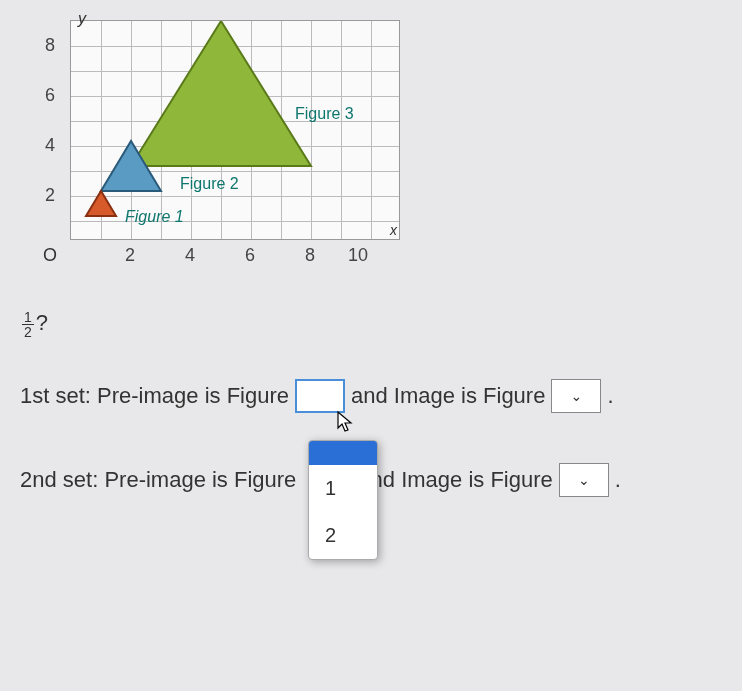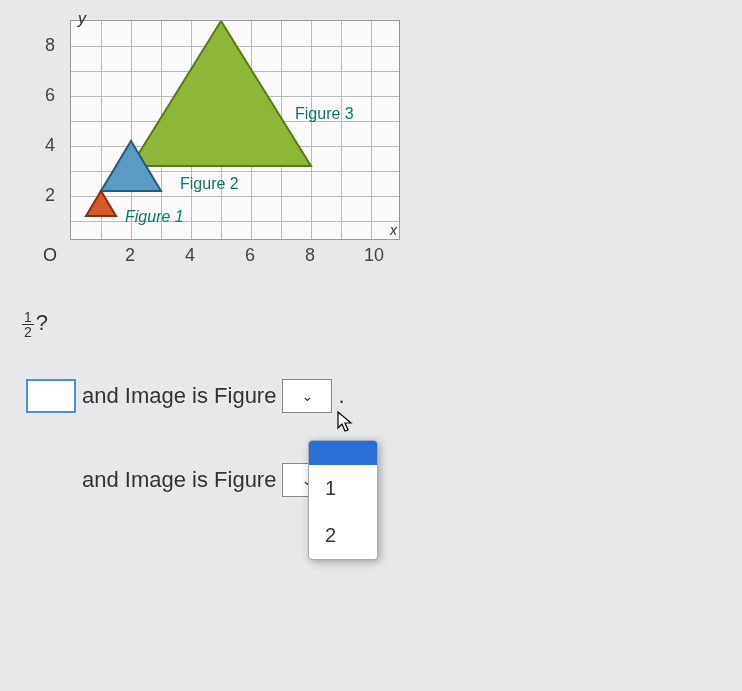--- a/index.html
+++ b/index.html
@@ -193,44 +193,46 @@
   <div class="y-label" style="top:85px">6</div>
   <div class="y-label" style="top:135px">4</div>
   <div class="y-label" style="top:185px">2</div>
 
   <div class="origin-label">O</div>
 
   <div class="x-label" style="left:110px">2</div>
   <div class="x-label" style="left:170px">4</div>
   <div class="x-label" style="left:230px">6</div>
   <div class="x-label" style="left:290px">8</div>
-  <div class="x-label" style="left:354px">10</div>
+  <div class="x-label" style="left:338px">10</div>
 
   <div class="fig-label" style="left:105px; top:198px;font-style:italic;">Figure 1</div>
   <div class="fig-label" style="left:150px; top:165px;margin-left:10px;">Figure 2</div>
   <div class="fig-label" style="left:275px; top:95px;">Figure 3</div>
 </div>
 
 <div class="question">
   <span class="fraction">
     <span class="num">1</span>
     <span class="den">2</span>
   </span><span>?</span>
 </div>
 
 <div class="set-row">
+  <span>1st set: Pre-image is Figure</span>
   <span class="dropdown-box active-dropdown"></span>
   <span>and Image is Figure</span>
   <span class="dropdown-box">
     <span class="dropdown-chevron">⌄</span>
   </span>
   <span>.</span>
 </div>
 
 <div class="set-row">
+  <span>2nd set: Pre-image is Figure</span>
   <span class="dropdown-box" style="visibility:hidden"></span>
   <span>and Image is Figure</span>
   <span class="dropdown-box">
     <span class="dropdown-chevron">⌄</span>
   </span>
   <span>.</span>
 </div>
 
 <div class="dropdown-menu">
   <div class="dropdown-item selected"></div>

